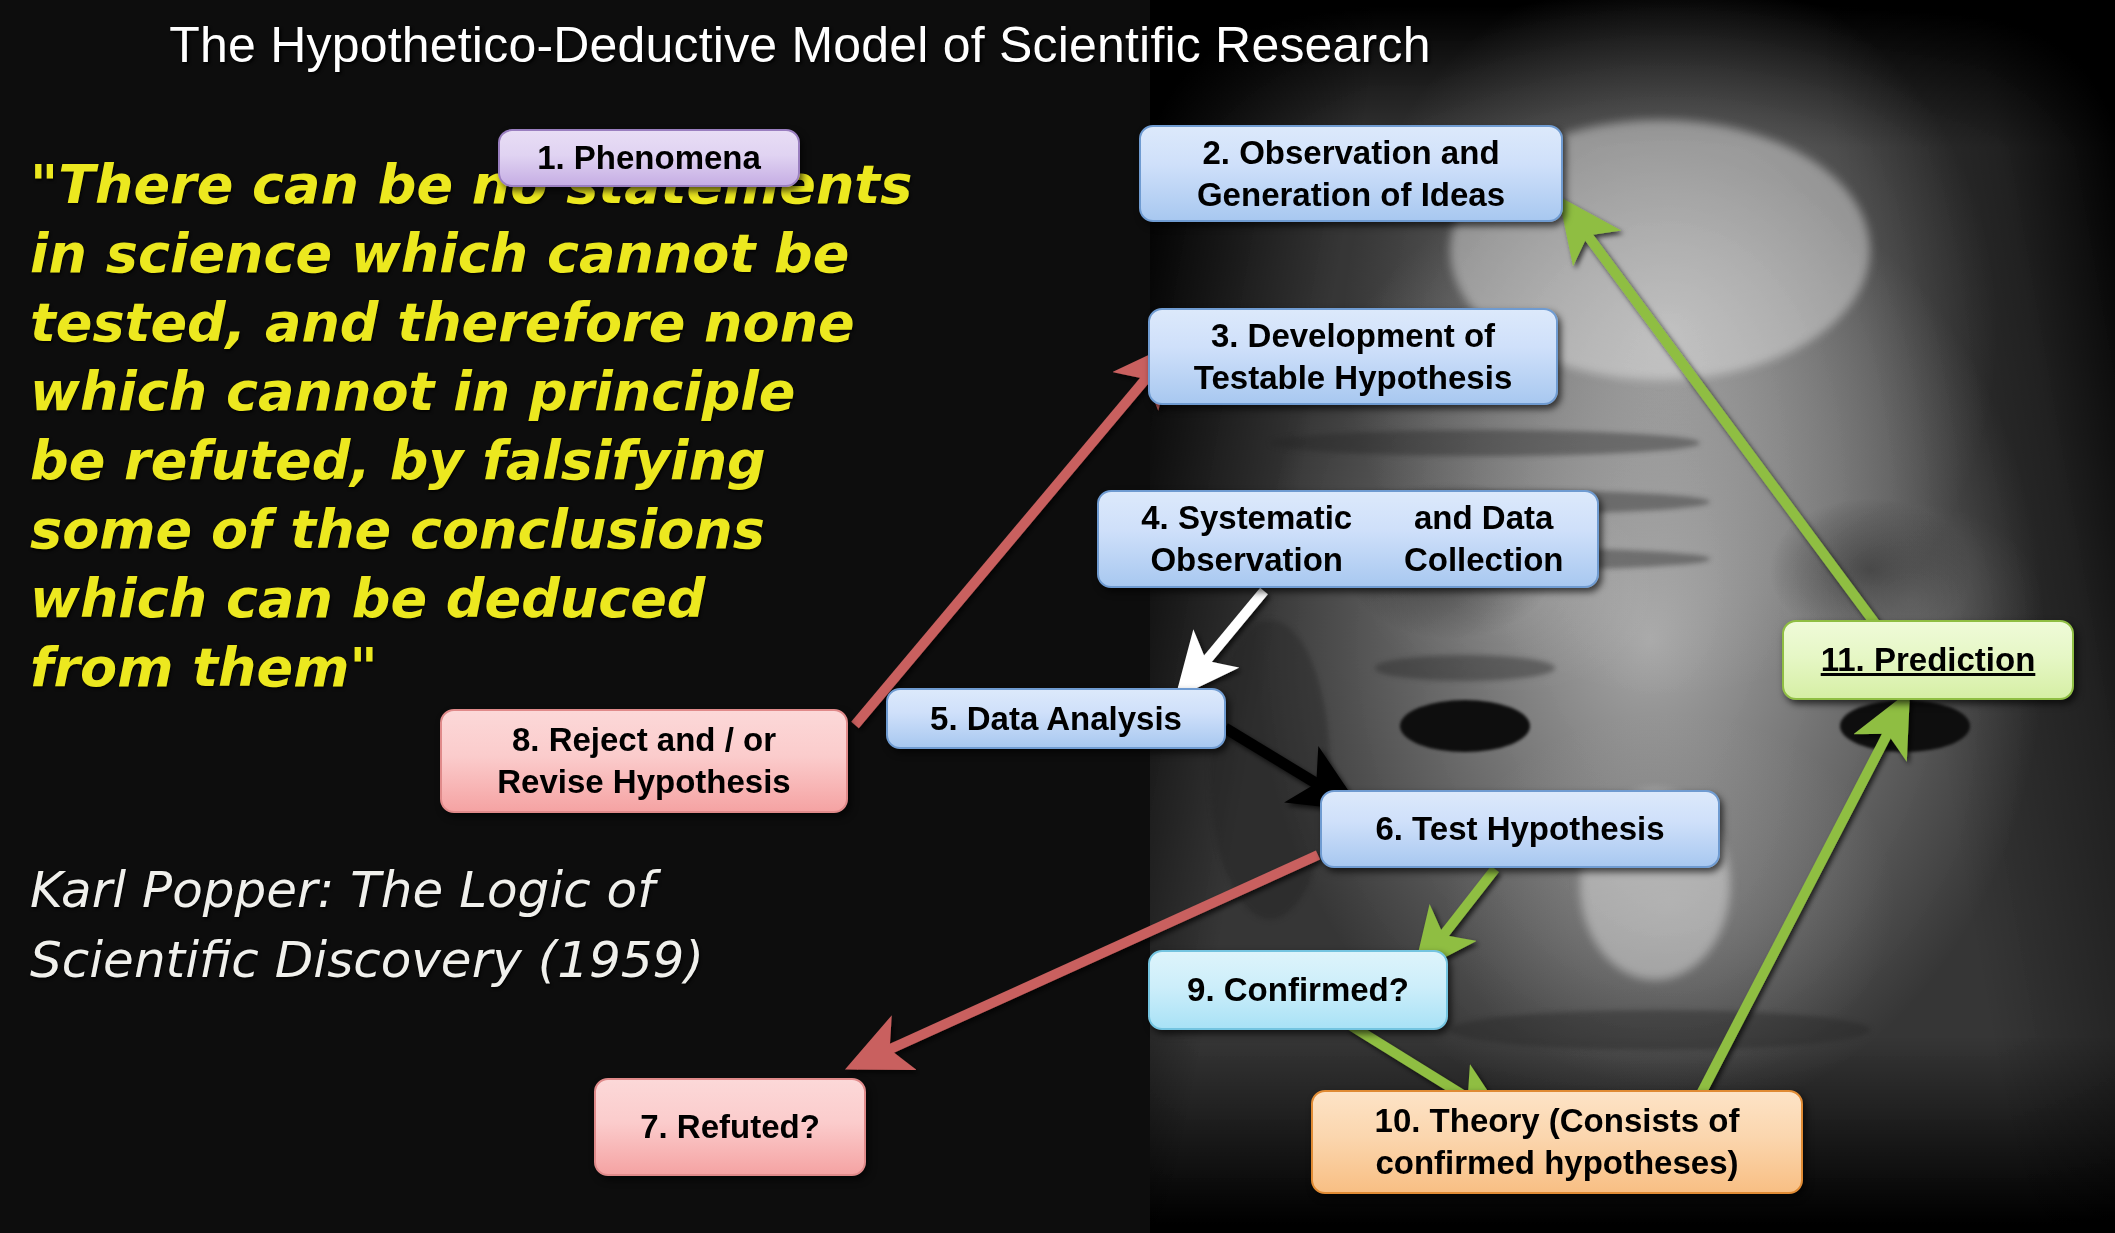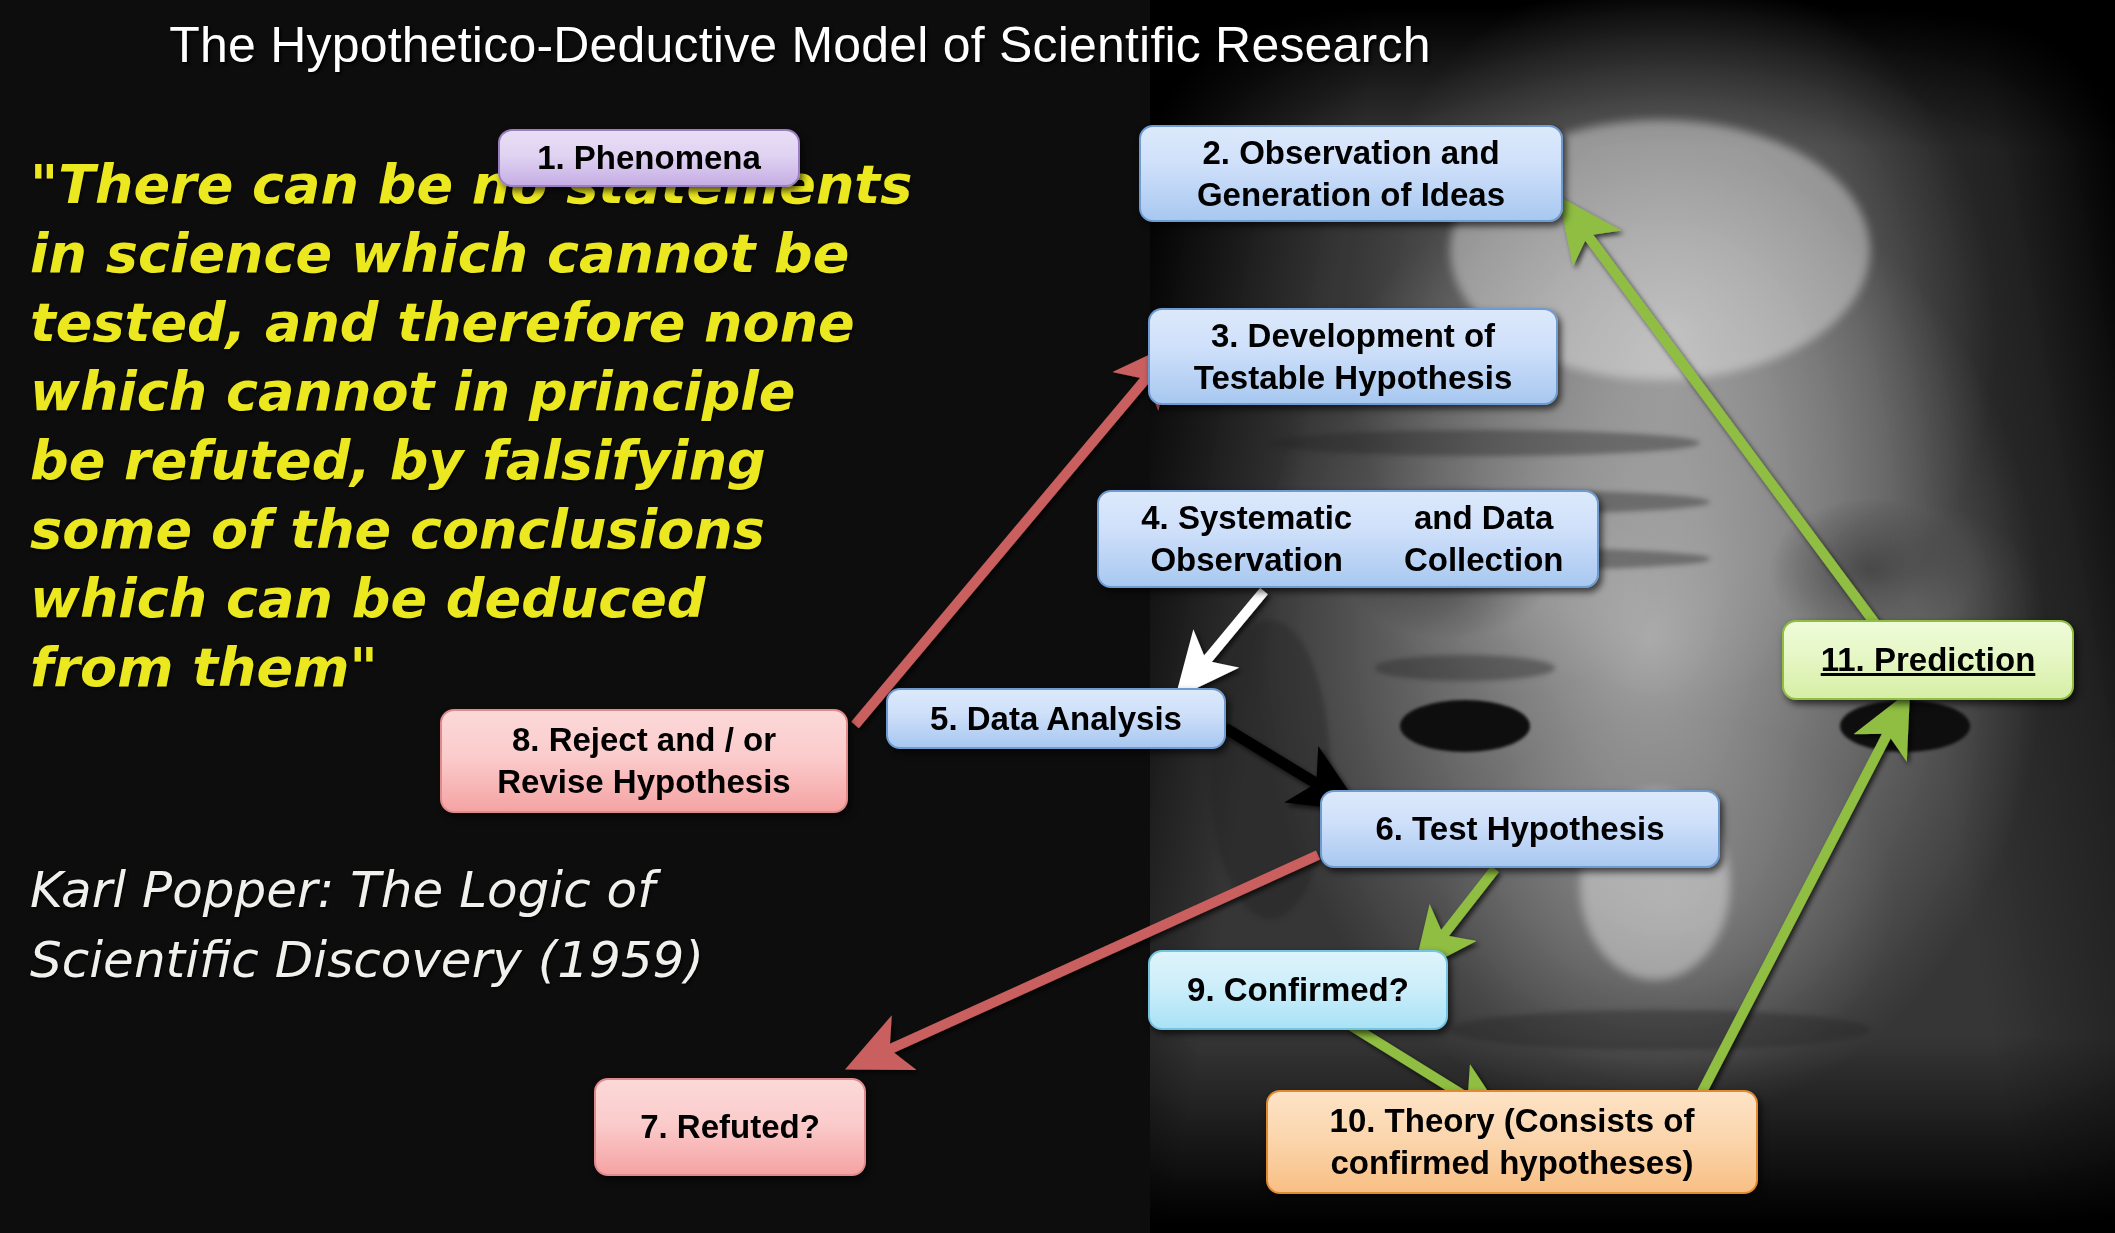--- a/index.html
+++ b/index.html
@@ -93,20 +93,21 @@
     border-color:#e08a8a;
   }
   .cyan{
     background:linear-gradient(180deg,#ddf4fb 0%,#cdeefa 45%,#a9e2f6 100%);
     border-color:#74c4e0;
     padding-left:12px;
   }
   .orange{
     background:linear-gradient(180deg,#fde3c6 0%,#fbd6ae 45%,#f8bf84 100%);
     border-color:#e08b34;
+    margin-left:45px;
   }
   .green{
     background:linear-gradient(180deg,#effbd8 0%,#e6f7c6 45%,#d6efa5 100%);
     border-color:#8fbe43;
   }
 </style>
 </head>
 <body>
 
 <div id="stage">

